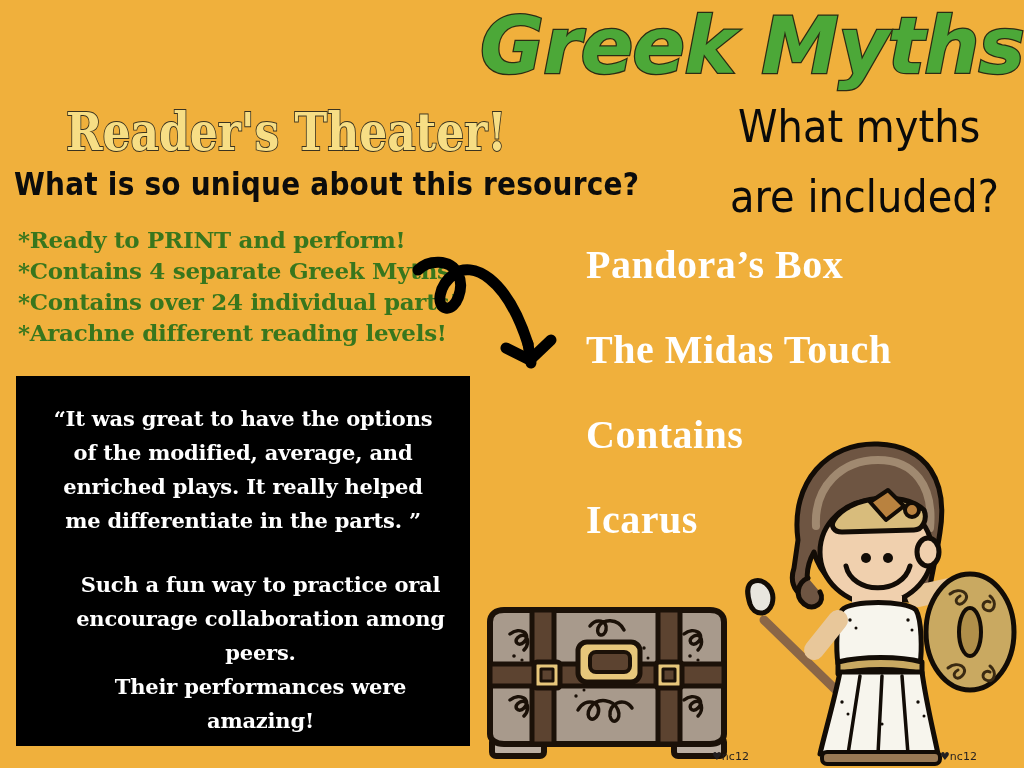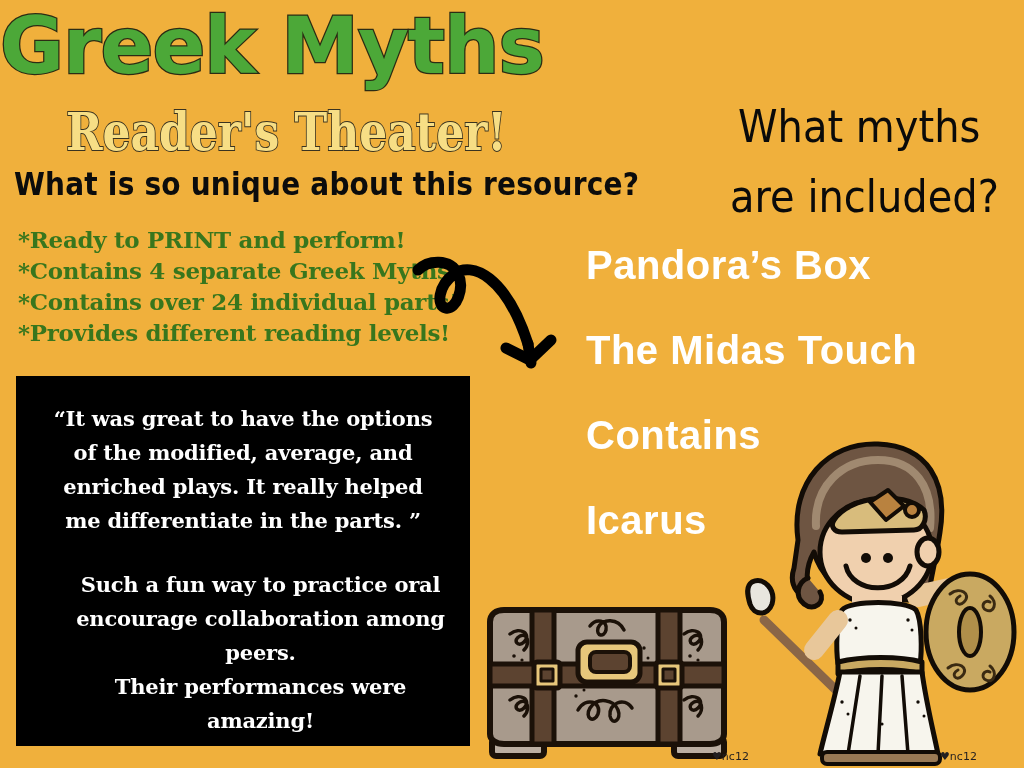--- a/index.html
+++ b/index.html
@@ -12,30 +12,31 @@
   #poster{
     position:absolute;inset:0;
     width:1024px;height:768px;
     background:#F0B03C;
     overflow:hidden;
   }
 
   
   .main-title{
     position:absolute;left:0;top:4px;width:1024px;
-    text-align:left;
+    text-align:right;
     font-family:"DejaVu Sans",sans-serif;
     font-weight:bold;
     font-size:78px;
     line-height:84px;
     letter-spacing:-1px;
     color:#4CA838;
     -webkit-text-stroke:2.5px #2C2C14;
     paint-order:stroke fill;
     text-shadow:0 0 0 #2C2C14;
+    font-style:italic;
   }
 
   
   .readers-theater{
     position:absolute;left:66px;top:104px;
     font-family:"DejaVu Serif",serif;
     font-weight:bold;
     font-style:normal;
     font-size:44px;
     line-height:48px;
@@ -119,21 +120,21 @@
   }
   .mh-l1{display:block;margin-left:8px;}
   .mh-l2{display:block;margin-left:0px;}
 
   
   .myth-list{
     position:absolute;left:586px;top:243px;
     width:420px;
   }
   .myth-item{
-    font-family:Liberation Sans, sans-serif;
+    font-family:Liberation Serif, serif;
     font-weight:bold;
     font-size:40px;
     line-height:44px;
     color:#FFFFFF;
     margin-bottom:41px;
     white-space:nowrap;
     letter-spacing:0.5px;
   }
   .myth-item:last-child{margin-bottom:0;}
 
@@ -174,21 +175,21 @@
     <div class="bullet-line">
       <span class="bullet-star">*</span><span>Ready to PRINT and perform!</span>
     </div>
     <div class="bullet-line">
       <span class="bullet-star">*</span><span>Contains 4 separate Greek Myths!</span>
     </div>
     <div class="bullet-line">
       <span class="bullet-star">*</span><span>Contains over 24 individual parts!</span>
     </div>
     <div class="bullet-line">
-      <span class="bullet-star">*</span><span>Provides different reading levels!</span>
+      <span class="bullet-star">*</span><span>Arachne different reading levels!</span>
     </div>
   </div>
 
   <div class="arrow-wrap">
     <svg width="170" height="130" viewBox="0 0 170 130" xmlns="http://www.w3.org/2000/svg">
       <path d="M8 22 C 18 12, 40 10, 48 26 C 55 40, 46 62, 36 60 C 26 58, 28 38, 44 26 C 62 13, 96 28, 118 96" fill="none" stroke="#000000" stroke-width="11" stroke-linecap="round" stroke-linejoin="round"></path>
       <path d="M96 100 L120 112 L141 92" fill="none" stroke="#000000" stroke-width="11" stroke-linecap="round" stroke-linejoin="round"></path>
       <path d="M118 96 L121 115" fill="none" stroke="#000000" stroke-width="11" stroke-linecap="round"></path>
     </svg>
   </div>

